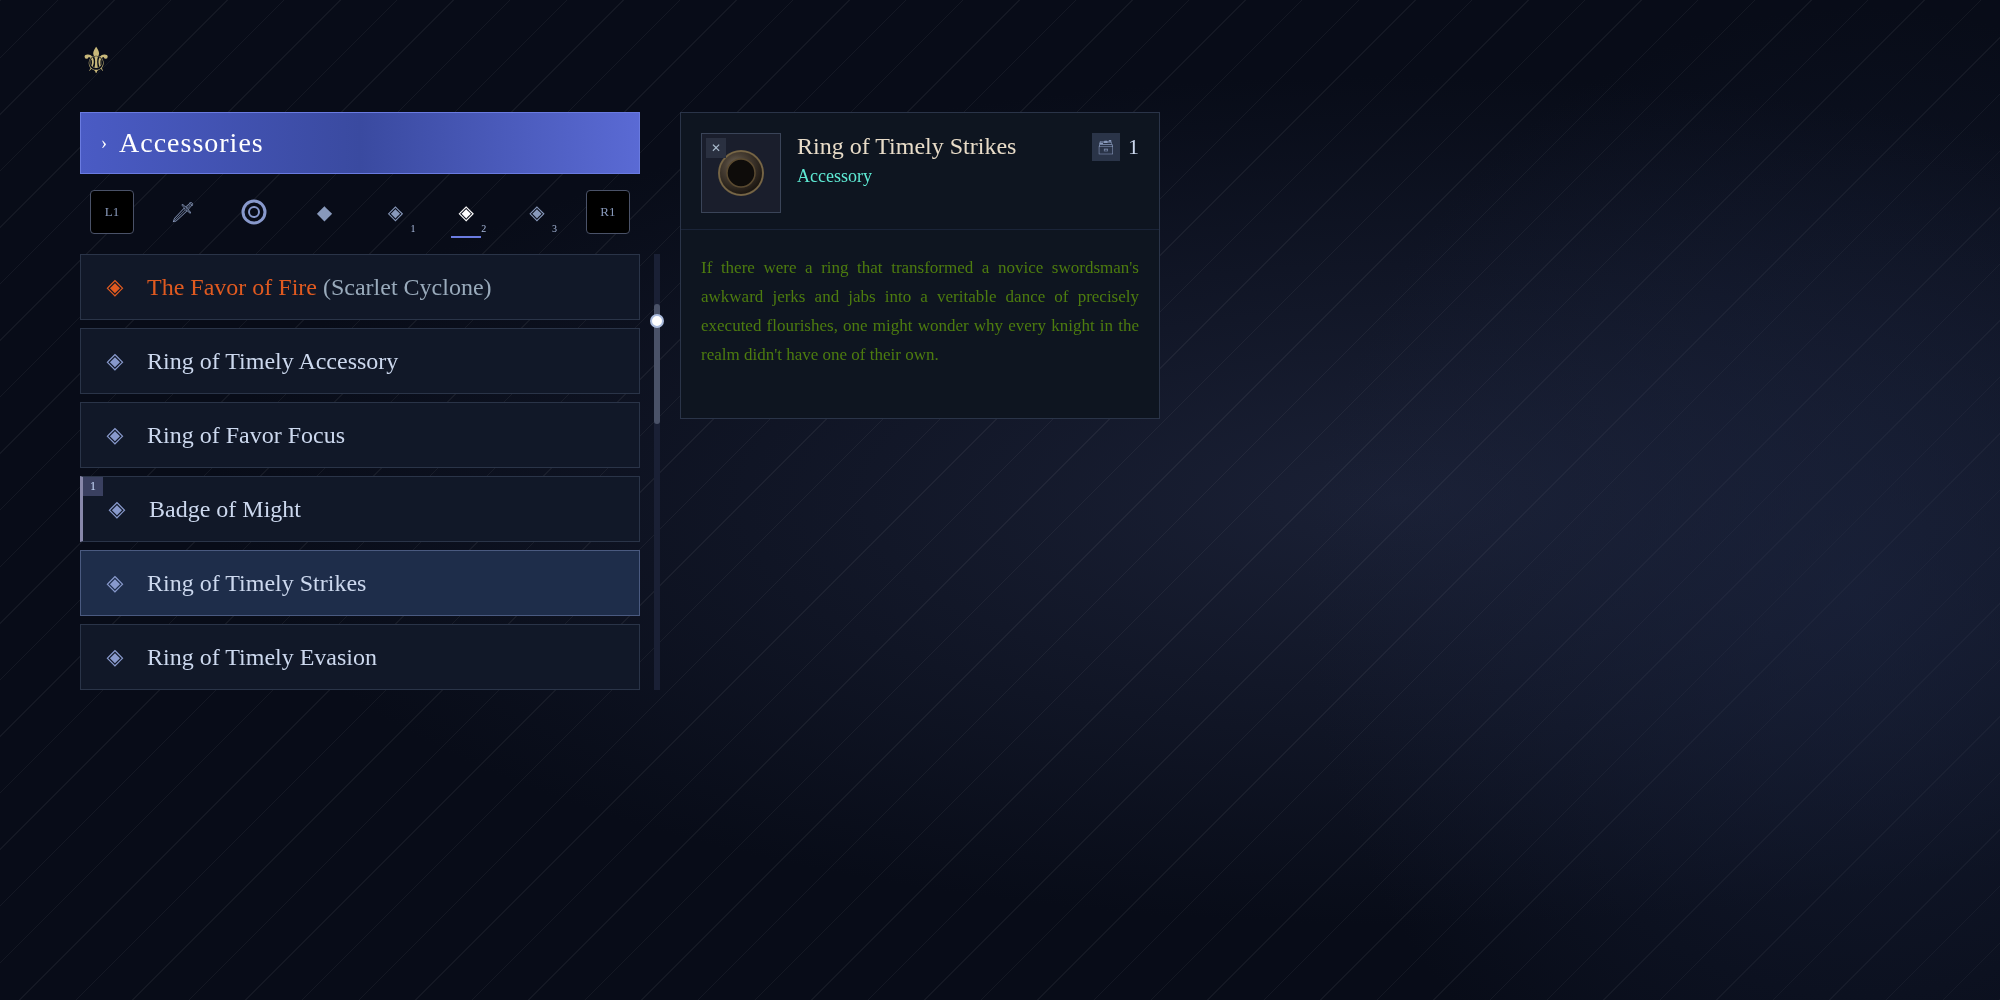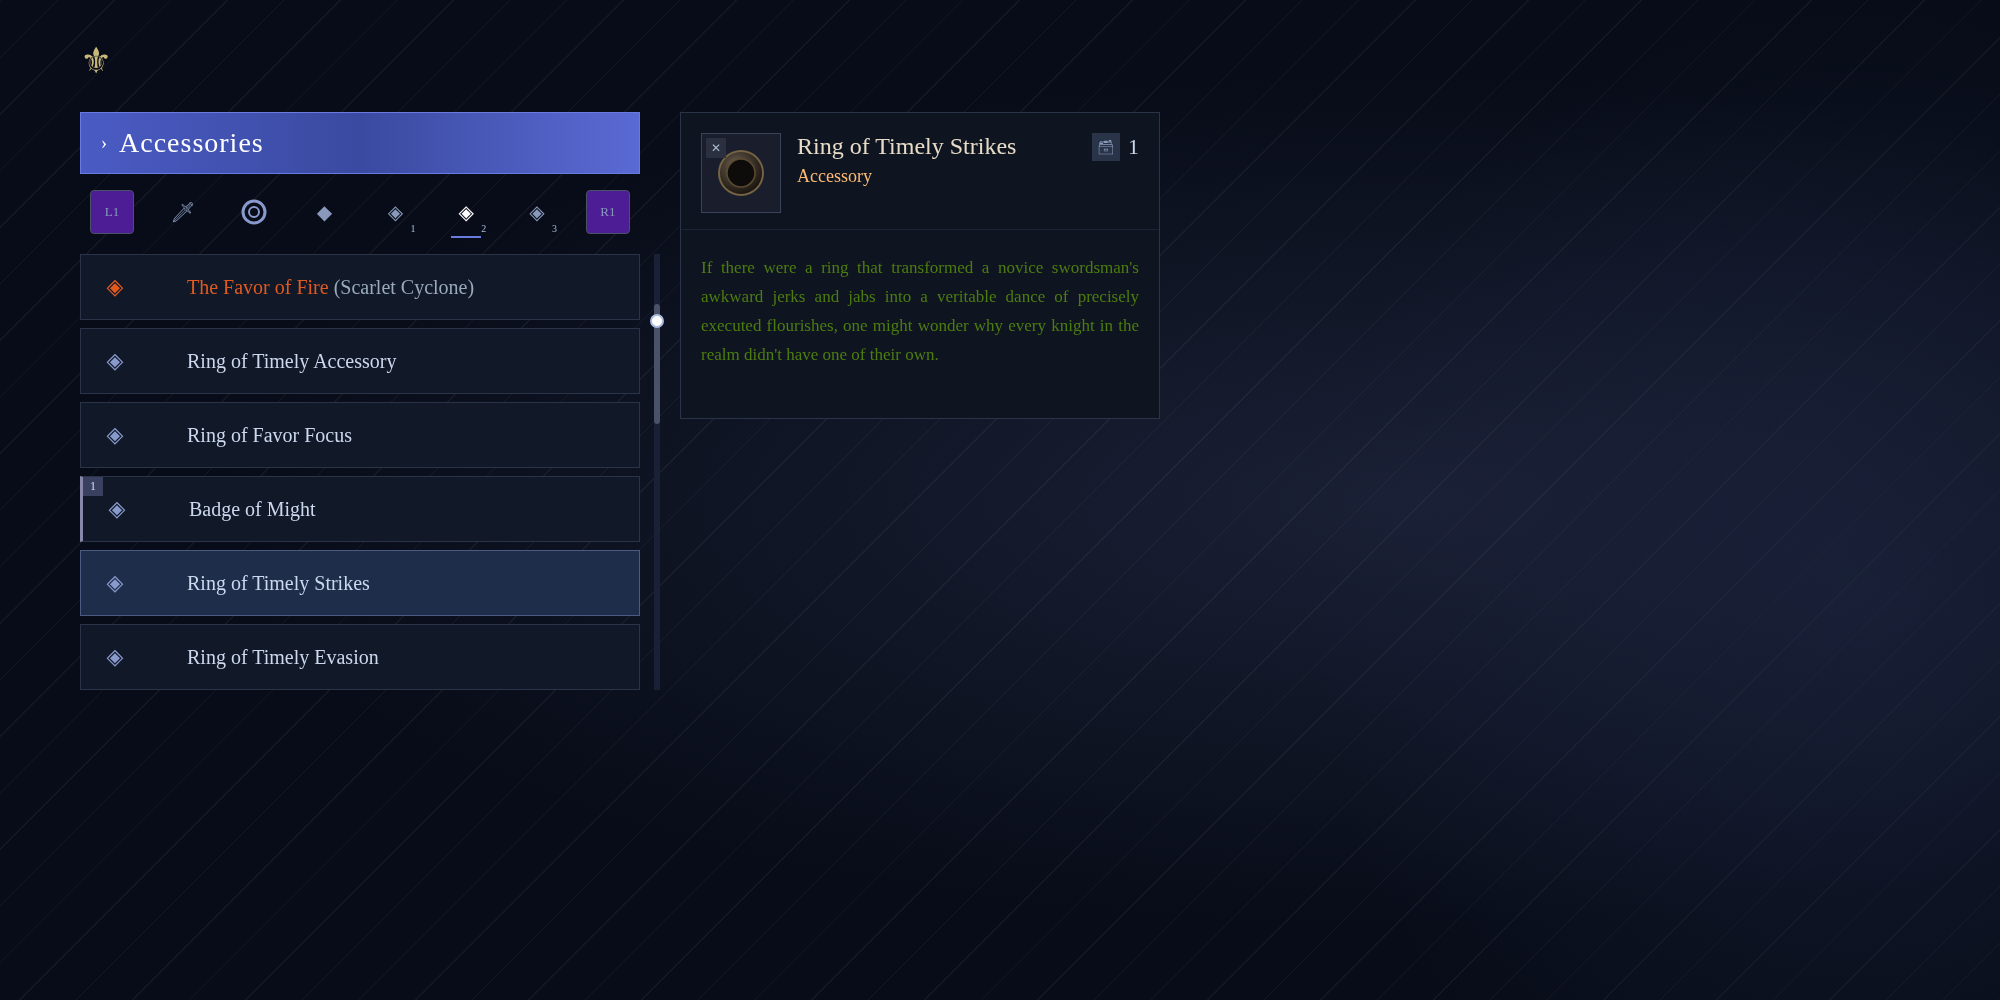--- a/index.html
+++ b/index.html
@@ -118,21 +118,21 @@
       align-items: center;
       justify-content: space-between;
       padding: 0 10px;
       margin-bottom: 20px;
     }
 
     .tab-btn {
       width: 44px;
       height: 44px;
       border: 1px solid #4a5268;
-      background: #4c1d95;
+      background: #000000;
       border-radius: 4px;
       display: flex;
       align-items: center;
       justify-content: center;
       color: #8899bb;
       font-size: 13px;
       cursor: pointer;
     }
 
     .tab-icon {
@@ -250,24 +250,23 @@
       color: #8899cc;
       font-size: 22px;
       flex-shrink: 0;
     }
 
     .item-icon.fire-icon {
       color: #e05a20;
     }
 
     .item-name {
-      font-size: 20px;
+      font-size: 24px;
       color: #ccd8ee;
       font-weight: normal;
-      margin-left: 40px;
     }
 
     .item-name .fire-text {
       color: #e05a20;
     }
 
     .item-name .gray-text {
       color: #99aabb;
     }
 
@@ -327,21 +326,21 @@
     }
 
     .detail-item-name {
       font-size: 24px;
       color: #e8dcc8;
       margin-bottom: 6px;
     }
 
     .detail-item-type {
       font-size: 18px;
-      color: #fdba74;
+      color: #5eead4;
     }
 
     .detail-count-area {
       display: flex;
       align-items: center;
       gap: 8px;
       position: absolute;
       right: 20px;
       top: 20px;
     }

